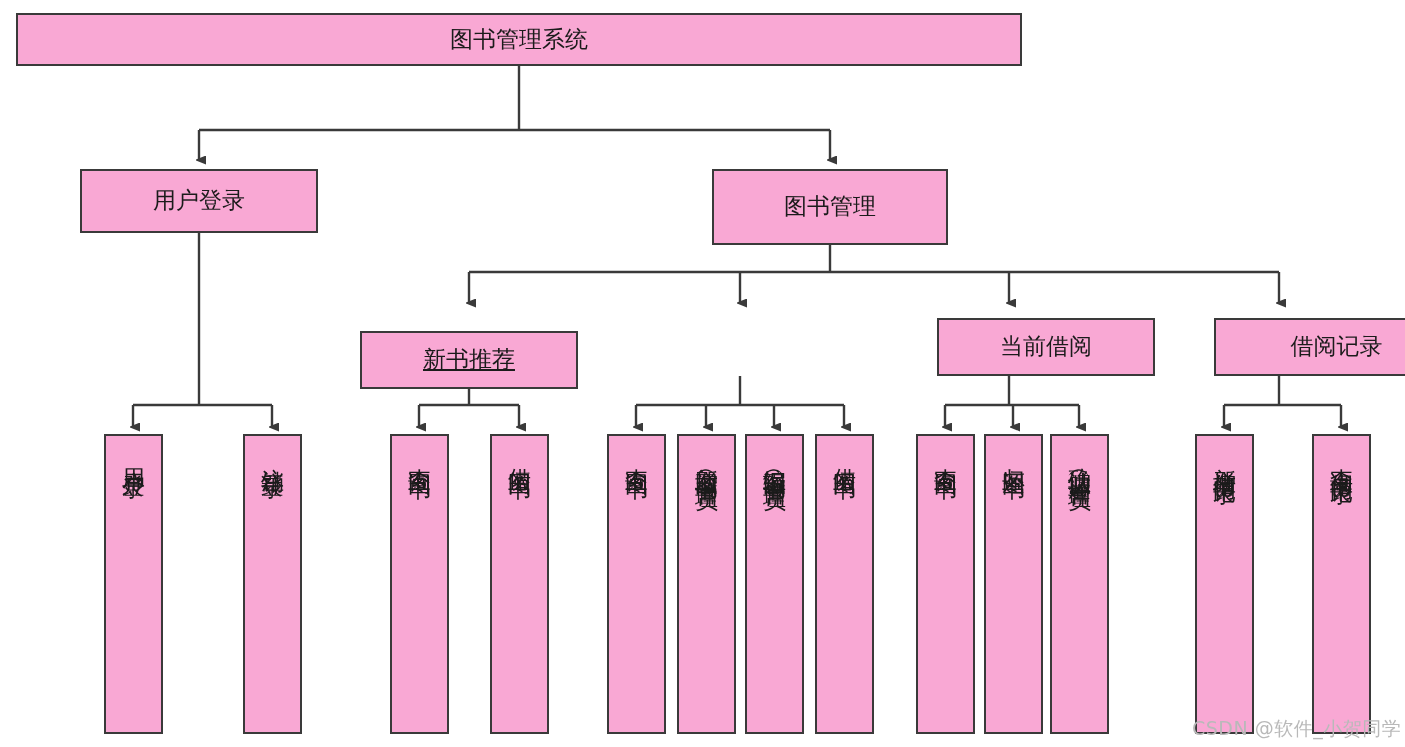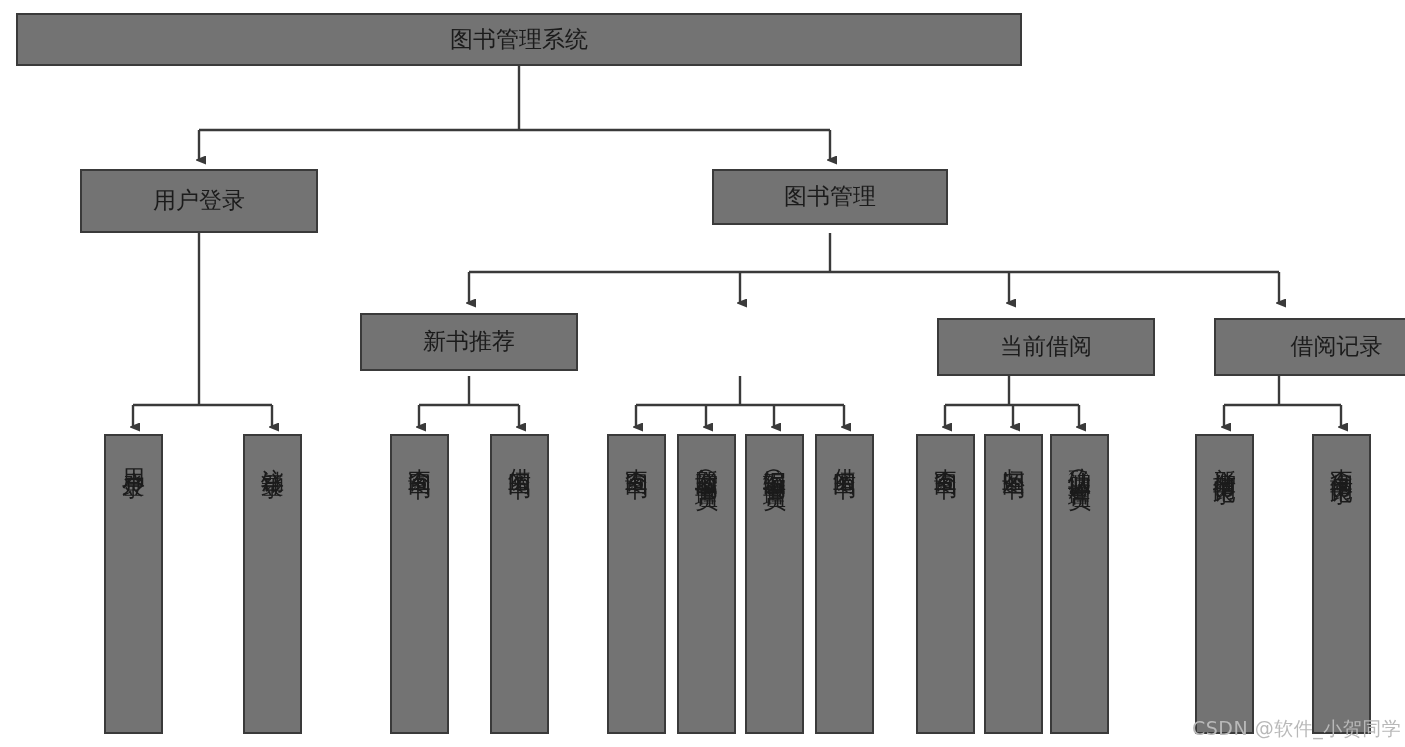--- a/index.html
+++ b/index.html
@@ -21,21 +21,21 @@
     position: absolute;
     left: 0;
     top: 0;
     width: 1405px;
     height: 747px;
     pointer-events: none;
   }
   .node {
     position: absolute;
     box-sizing: border-box;
-    background: #737373;
+    background: #f9a8d4;
     border: 2px solid #3a3a3a;
     display: flex;
     align-items: center;
     justify-content: center;
     color: #1b1b1b;
   }
   .node .label {
     display: block;
     text-align: center;
     line-height: 1.18;
@@ -124,25 +124,25 @@
     </g>
   </svg>
 
   <div class="node root" style="left:16px; top:13px; width:1006px; height:53px;">
     <span class="label">图书管理系统</span>
   </div>
 
   <div class="node horiz" style="left:80px; top:169px; width:238px; height:64px;">
     <span class="label">用户登录</span>
   </div>
-  <div class="node horiz" style="left:712px; top:169px; width:236px; height:56px;">
+  <div class="node horiz" style="left:712px; top:169px; width:236px; height:76px;">
     <span class="label">图书管理</span>
   </div>
 
-  <div class="node horiz" style="left:360px; top:313px; width:218px; height:58px;">
+  <div class="node horiz" style="left:360px; top:331px; width:218px; height:58px;text-decoration:underline;">
     <span class="label">新书推荐</span>
   </div>
   <div class="node horiz" style="left:900px; top:318px; width:218px; height:58px;margin-left:37px;">
     <span class="label">当前借阅</span>
   </div>
   <div class="node horiz" style="left:1214px; top:318px; width:245px; height:58px;">
     <span class="label">借阅记录</span>
   </div>
 
   <div class="node vert" style="left:104px; top:434px; width:59px; height:300px;">

